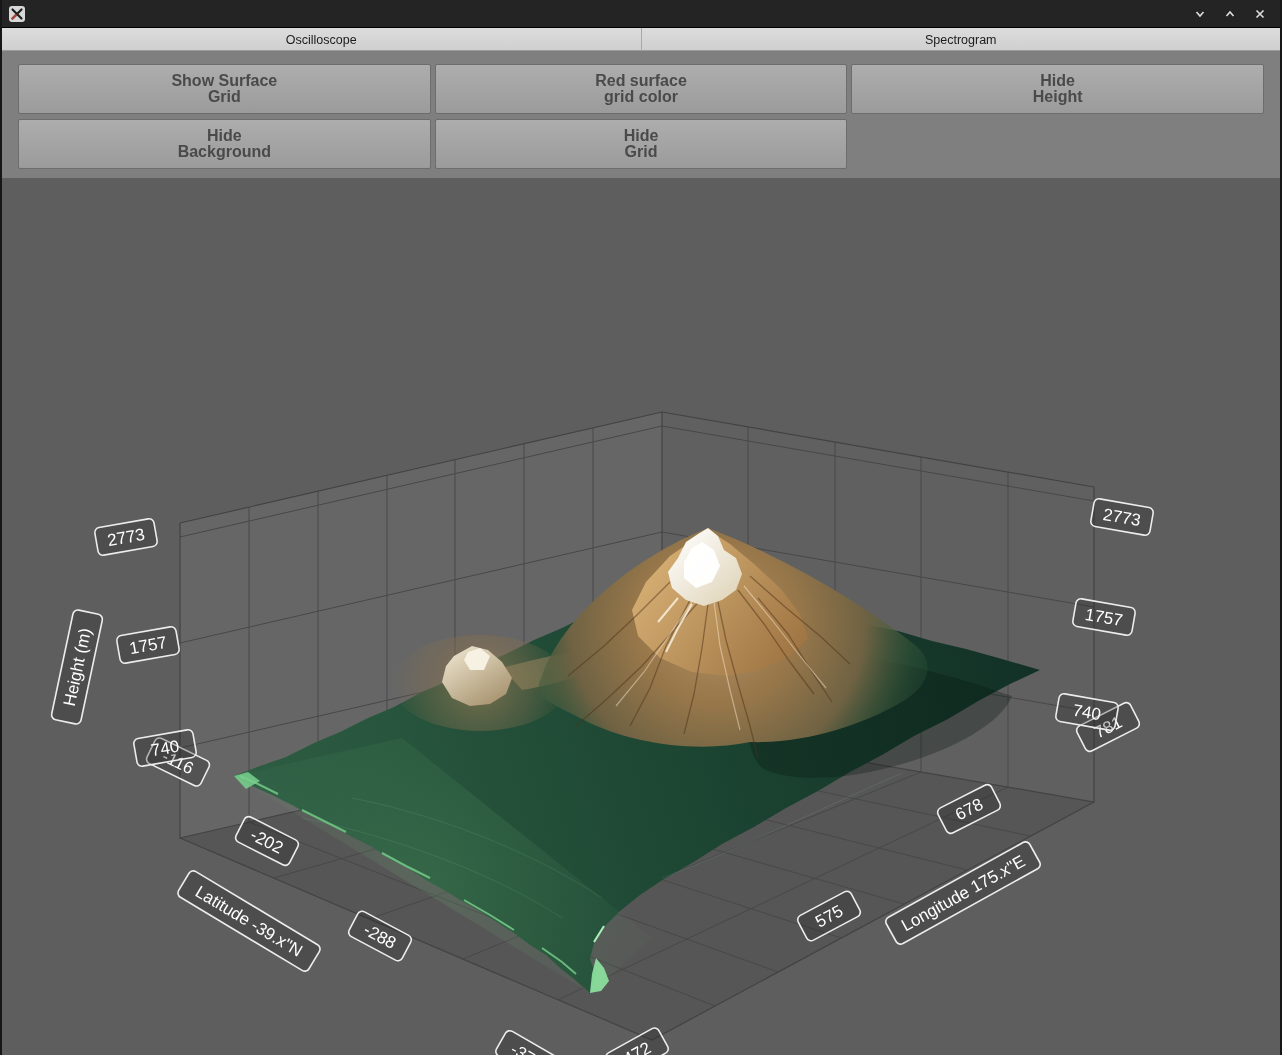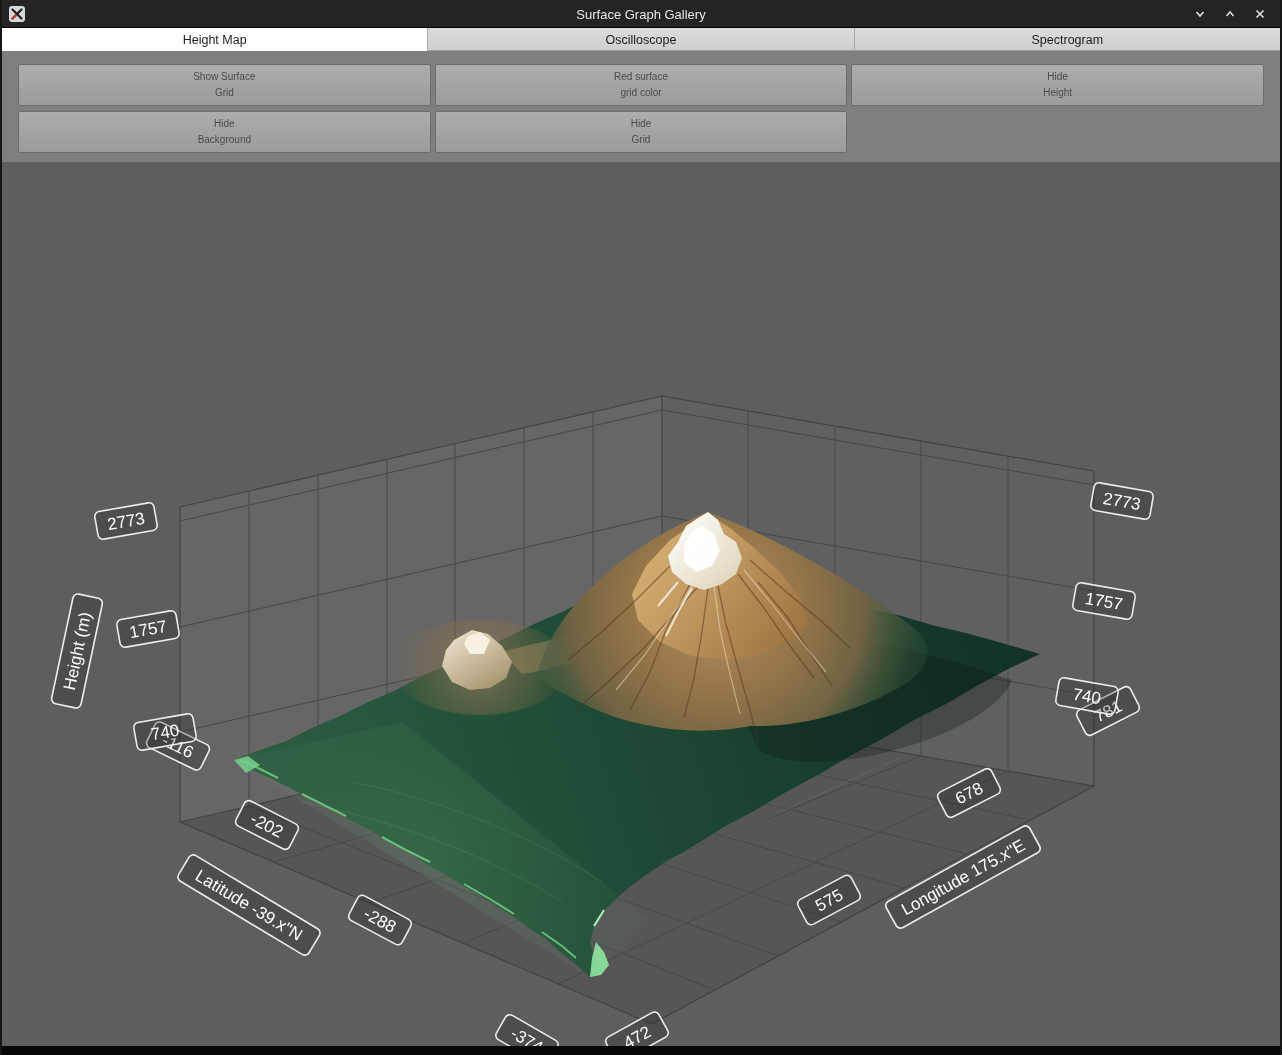--- a/index.html
+++ b/index.html
@@ -32,25 +32,25 @@
     border-right:1px solid #a8a8a8; box-sizing:border-box;
   }
   .tab:last-child { border-right:none; }
   .tab.active { background:#ffffff; box-shadow:none; }
   
   .toolbar {
     background:#7f7f7f; padding:13px 16px 9px;
     display:grid; grid-template-columns:repeat(3,1fr); gap:5px 4px;
   }
   .tbtn {
-    height:42px; box-sizing:border-box;
+    height:50px; box-sizing:border-box;
     background:linear-gradient(#adadad,#9b9b9b);
     border:1px solid #6d6d6d; border-radius:2px;
-    color:#4a4a4a; font-size:10px; line-height:16px;
-    display:flex; flex-direction:column; align-items:center; justify-content:center;
+    color:#4a4a4a; font-size:16px; line-height:16px;
+    display:flex; flex-direction:column; align-items:center; justify-content:center;font-weight:bold;
   }
   
   .viewport { height:884px; background:#5e5e5e; position:relative; }
   .viewport svg { display:block; }
   .badge rect { fill:rgba(35,35,35,0.28); stroke:#ececec; stroke-width:1.6; }
   .badge text {
     fill:#ffffff; font-size:17px; text-anchor:middle;
     font-family:"Liberation Sans", sans-serif;
   }
   .gridline { stroke:#484848; stroke-width:1; }
@@ -61,42 +61,40 @@
 <body>
 
 <div class="window">
 
   <div class="titlebar">
     <svg class="app-icon" viewBox="0 0 16 16">
       <rect width="16" height="16" rx="3" fill="#d8d8d8"></rect>
       <path d="M3.5 3.5 L12.5 12.5 M12.5 3.5 L3.5 12.5" stroke="#1d1d1d" stroke-width="2.2" stroke-linecap="round" fill="none"></path>
       <path d="M3.5 12.5 L6.8 9.2" stroke="#b5443c" stroke-width="2.2" stroke-linecap="round" fill="none"></path>
     </svg>
-    <div class="titlebar-title">Surface Graph Gallery</div>
     <div class="win-controls">
       <div class="win-btn">
         <svg width="14" height="14" viewBox="0 0 14 14">
           <path d="M3.5 5 L7 9 L10.5 5" stroke="#dedede" stroke-width="1.6" fill="none"></path>
         </svg>
       </div>
       <div class="win-btn">
         <svg width="14" height="14" viewBox="0 0 14 14">
           <path d="M3.5 9 L7 5 L10.5 9" stroke="#dedede" stroke-width="1.6" fill="none"></path>
         </svg>
       </div>
       <div class="win-btn">
         <svg width="14" height="14" viewBox="0 0 14 14">
           <path d="M3.5 3.5 L10.5 10.5 M10.5 3.5 L3.5 10.5" stroke="#dedede" stroke-width="1.6" fill="none"></path>
         </svg>
       </div>
     </div>
   </div>
 
   <div class="tabbar">
-    <div class="tab active">Height Map</div>
     <div class="tab">Oscilloscope</div>
     <div class="tab">Spectrogram</div>
   </div>
 
   <div class="toolbar">
     <div class="tbtn">
       <span>Show Surface</span>
       <span>Grid</span>
     </div>
     <div class="tbtn">

